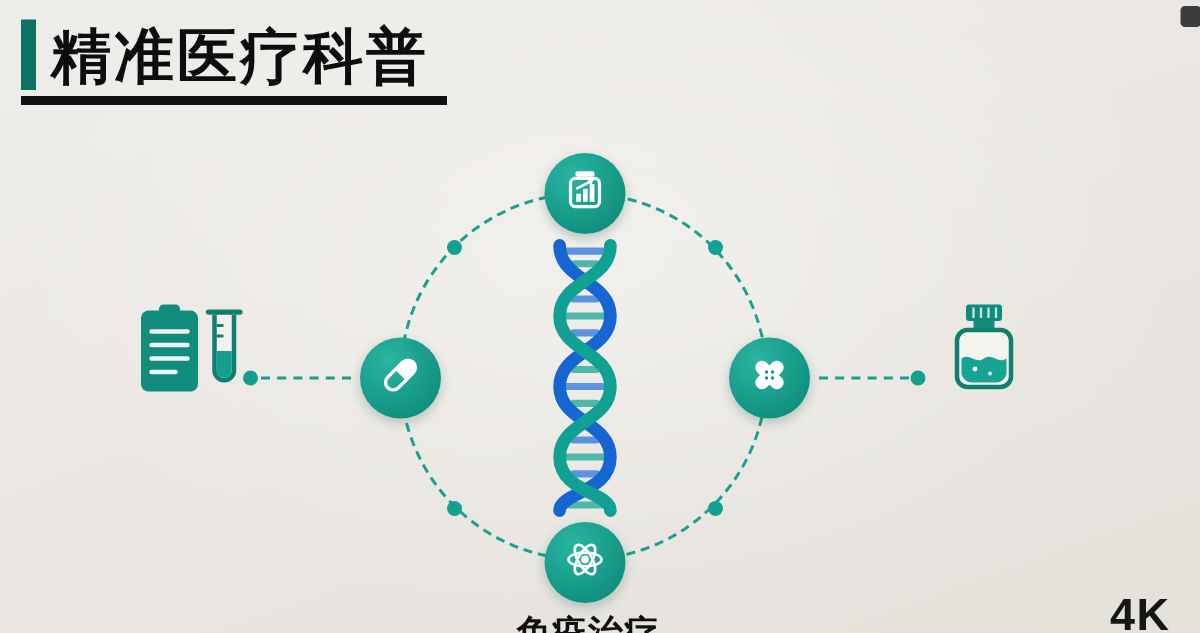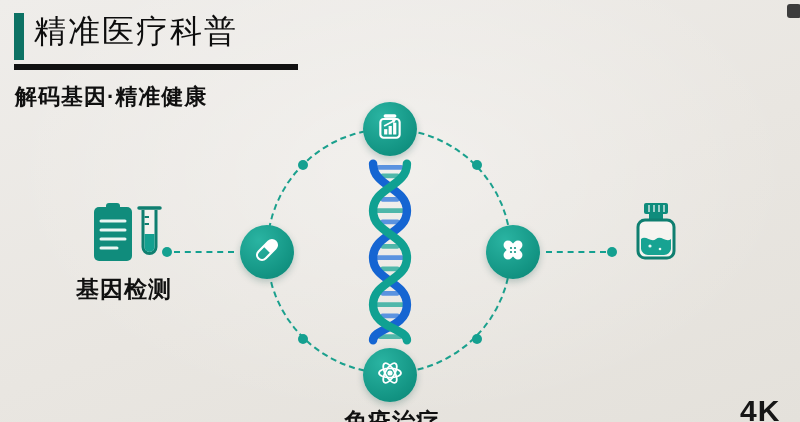--- a/index.html
+++ b/index.html
@@ -13,21 +13,21 @@
     background:
       radial-gradient(ellipse at 50% 40%, rgba(255,255,255,0.35), rgba(0,0,0,0) 70%),
       linear-gradient(160deg,#efedea 0%,#e9e6e1 55%,#e4e1db 100%);
     overflow:hidden;
   }
 
   
   .accent-bar { position:absolute; left:14px; top:13px; width:10px; height:47px; background:#0d7264; }
   .title {
     position:absolute; left:34px; top:10px;
-    font-size:32px; font-weight:400; color:#0d0d0d; letter-spacing:2px; white-space:nowrap;
+    font-size:40px; font-weight:700; color:#0d0d0d; letter-spacing:2px; white-space:nowrap;
   }
   .title-underline { position:absolute; left:14px; top:64px; width:284px; height:6px; background:#111; }
   .subtitle {
     position:absolute; left:15px; top:82px;
     font-size:22px; font-weight:700; color:#101010; letter-spacing:1px; white-space:nowrap;
   }
 
   
   .orbit {
     position:absolute; left:266px; top:128px; width:246px; height:246px;
@@ -84,21 +84,20 @@
   }
 </style>
 </head>
 <body>
 
 <div class="stage">
 
   <div class="accent-bar"></div>
   <div class="title">精准医疗科普</div>
   <div class="title-underline"></div>
-  <div class="subtitle">解码基因·精准健康</div>
 
   <div class="orbit"></div>
   <div class="orbit-dot od1"></div>
   <div class="orbit-dot od2"></div>
   <div class="orbit-dot od3"></div>
   <div class="orbit-dot od4"></div>
 
   <div class="connector conn-left"></div>
   <div class="connector conn-right"></div>
   <div class="conn-dot cd-left"></div>
@@ -204,19 +203,18 @@
       <line x1="29" y1="3" x2="29" y2="10" stroke="rgba(255,255,255,0.75)" stroke-width="1.6"></line>
       <line x1="34" y1="3" x2="34" y2="10" stroke="rgba(255,255,255,0.75)" stroke-width="1.6"></line>
       <rect x="19" y="12" width="14" height="6" fill="#0f8c7c"></rect>
       <rect x="8" y="18" width="36" height="38" rx="7" fill="#f6f4f0" stroke="#0f7f70" stroke-width="3"></rect>
       <path d="M11,37 C16,33 21,41 26,37 C31,33 36,41 41,37 L41,47 A7,7 0 0 1 34,53 L18,53 A7,7 0 0 1 11,47 Z" fill="#17a392"></path>
       <circle cx="20" cy="44" r="1.6" fill="#eafaf6"></circle>
       <circle cx="30" cy="47" r="1.3" fill="#eafaf6"></circle>
     </svg>
   </div>
 
-  <div class="side-label label-left">基因检测</div>
   <div class="side-label label-bottom">免疫治疗</div>
 
   <div class="watermark">4K</div>
   <div class="corner-mark"></div>
 
 </div>
 
 </body></html>

